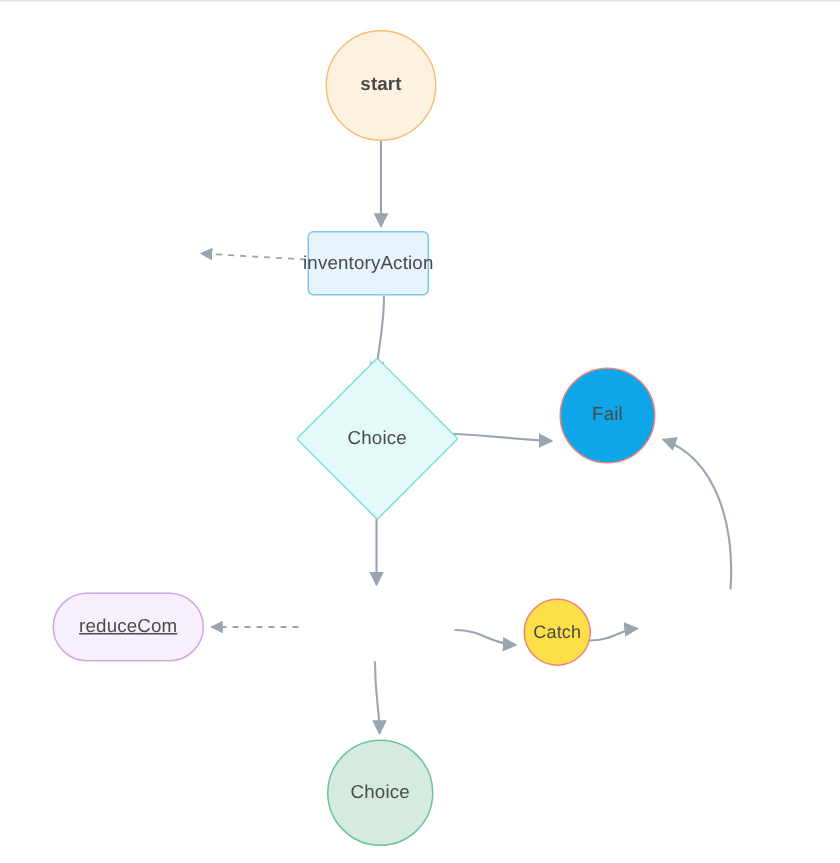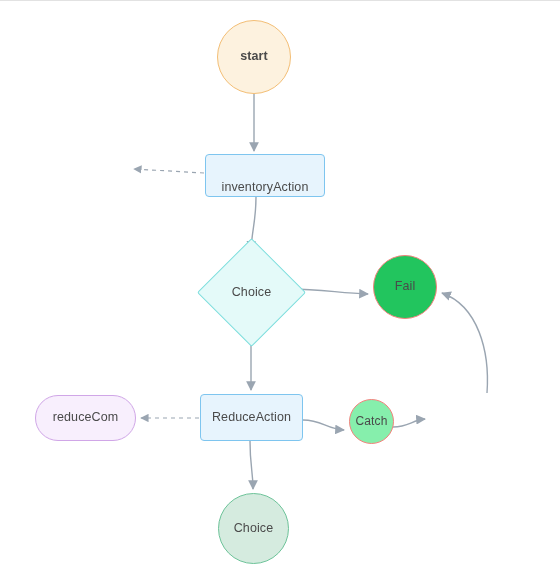--- a/index.html
+++ b/index.html
@@ -45,25 +45,24 @@
     width: 74px; height: 74px;
     border-radius: 50%;
     background: #fdf2df;
     border: 1.6px solid #f3be75;
     font-weight: bold;
   }
 
   
   .n-inventoryAction {
     left: 205px; top: 153px;
-    width: 120px; height: 43px;
+    width: 81px; height: 43px;
     border-radius: 4px;
     background: #e7f4fd;
     border: 1.5px solid #7ec5ef;
-    align-items: flex-end;
   }
 
   
   .n-inventoryCom {
     left: 28px; top: 150px;
     width: 101px; height: 45px;
     border-radius: 22.5px;
     background: #f8effd;
     border: 1.5px solid #d0a6e7;
   }
@@ -77,51 +76,52 @@
     transform: rotate(45deg);
     border-radius: 2px;
   }
   .n-Choice > span {
     transform: rotate(-45deg);
     display: block;
   }
 
   
   .n-Fail {
-    left: 373px; top: 254px;
+    left: 373px; top: 244px;
     width: 64px; height: 64px;
     border-radius: 50%;
-    background: #22c55e;
+    background: #0ea5e9;
     border: 1.5px solid #f2827c;
   }
 
   
   .n-ReduceAction {
     left: 200px; top: 393px;
     width: 103px; height: 47px;
     border-radius: 4px;
     background: #e7f4fd;
     border: 1.5px solid #7ec5ef;
   }
 
   
   .n-reduceCom {
     left: 35px; top: 394px;
     width: 101px; height: 46px;
     border-radius: 23px;
     background: #f8effd;
     border: 1.5px solid #d0a6e7;
+    text-decoration: underline;
   }
 
   
   .n-Catch {
     left: 349px; top: 398px;
     width: 45px; height: 45px;
     border-radius: 50%;
-    background: #86efac;
+    background: #fde047;
     border: 1.5px solid #f2827c;
     font-size: 12px;
   }
 
   
   .n-CompensationTrigger {
     left: 430px; top: 393px;
     width: 100px; height: 50px;
     border-radius: 25px;
     background: #fcebe8;
@@ -194,23 +194,20 @@
 
 
   <div class="node n-Choice">
     <span>Choice</span>
   </div>
 
   <div class="node n-Fail">
     <span>Fail</span>
   </div>
 
-  <div class="node n-ReduceAction">
-    <span>ReduceAction</span>
-  </div>
 
   <div class="node n-reduceCom">
     <span>reduceCom</span>
   </div>
 
   <div class="node n-Catch">
     <span>Catch</span>
   </div>
 
 

